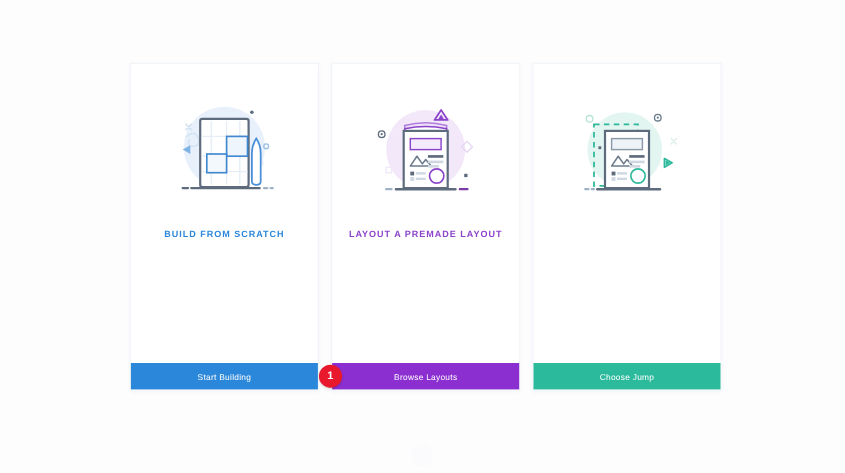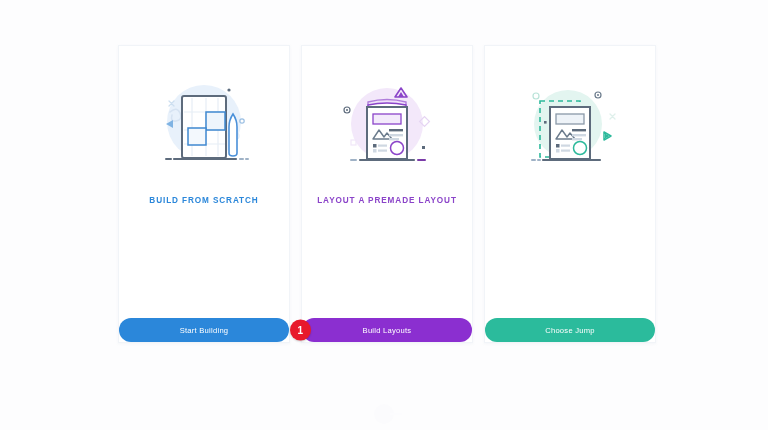--- a/index.html
+++ b/index.html
@@ -15,21 +15,21 @@
   #stage {
     position: relative;
     width: 768px;
     height: 430px;
     background: #fdfdfe;
   }
 
   .cards-row {
     position: absolute;
     left: 118px;
-    top: 45px;
+    top: 57px;
     width: 538px;
     height: 298px;
     display: flex;
     justify-content: space-between;
     align-items: center;
   }
 
   .card {
     position: relative;
     width: 172px;
@@ -81,21 +81,20 @@
     bottom: 0;
     height: 24px;
     display: flex;
     align-items: center;
     justify-content: center;
     color: #ffffff;
     font-size: 7.6px;
     letter-spacing: 0.25px;
     cursor: pointer;
     user-select: none;
-    border-radius: 12px;
   }
 
   .badge {
     position: absolute;
     left: -12px;
     top: 50%;
     transform: translateY(-50%);
     width: 21px;
     height: 21px;
     border-radius: 50%;
@@ -223,21 +222,21 @@
           <rect x="95" y="72" width="3" height="3" fill="#5d6b7c"></rect>
         </svg>
       </div>
       <div class="card-body">
         <div class="card-title" style="color:#8b44c9">LAYOUT A PREMADE LAYOUT</div>
       </div>
       <div class="card-btn" style="background:#8b2fd0">
         <div class="badge">
           <span>1</span>
         </div>
-        <span>Build Layouts</span>
+        <span>Browse Layouts</span>
       </div>
     </div>
 
     <div class="card">
       <div class="illo-wrap">
         <svg width="120" height="100" viewBox="0 0 120 100">
           <circle cx="58" cy="50" r="34" fill="#e3f5f0"></circle>
 
           <circle cx="26" cy="22" r="3" fill="none" stroke="#b9e3d8" stroke-width="1.2"></circle>
           <circle cx="88" cy="21" r="3" fill="none" stroke="#6b7b8c" stroke-width="1.2"></circle>

